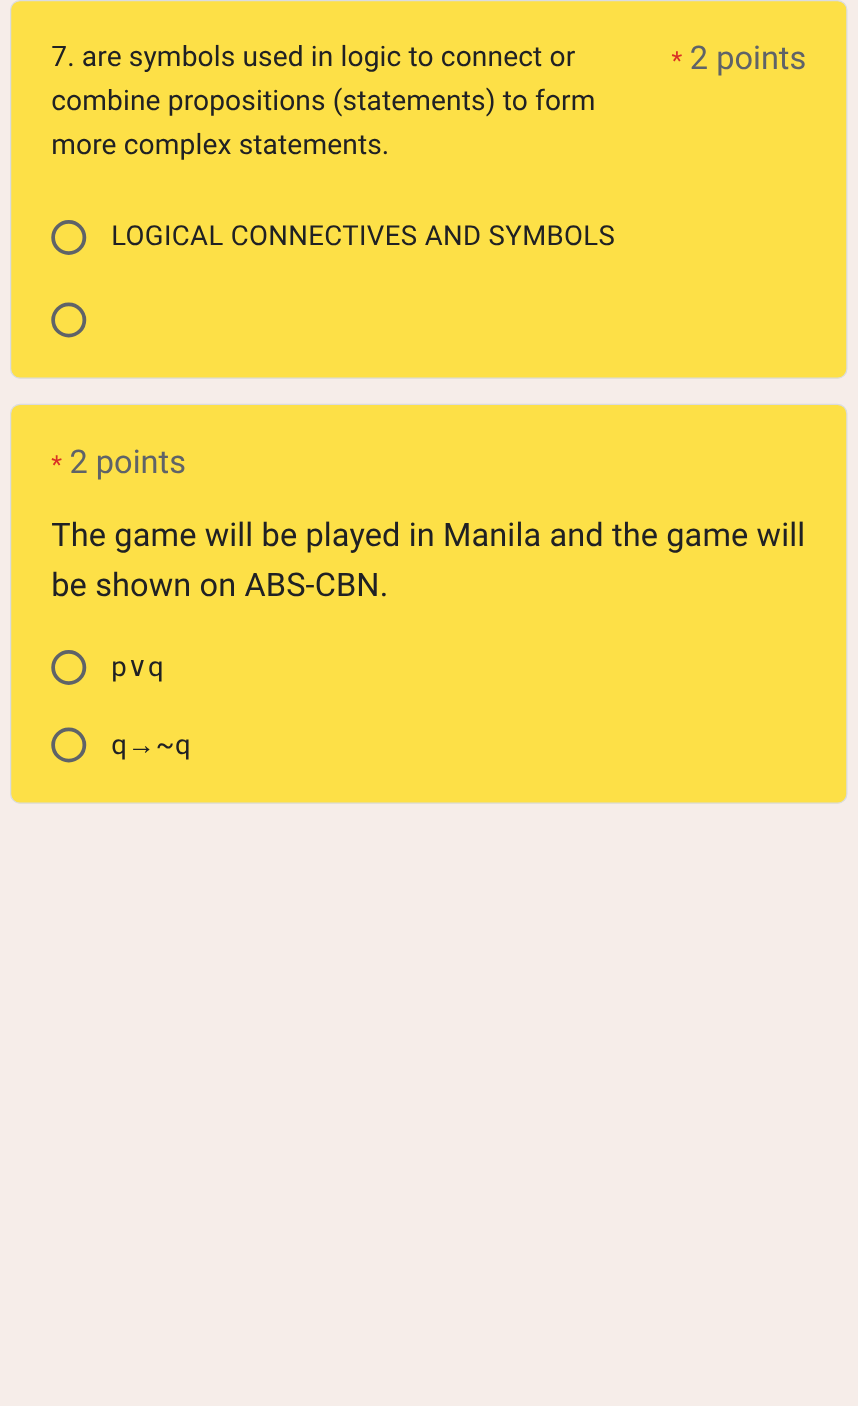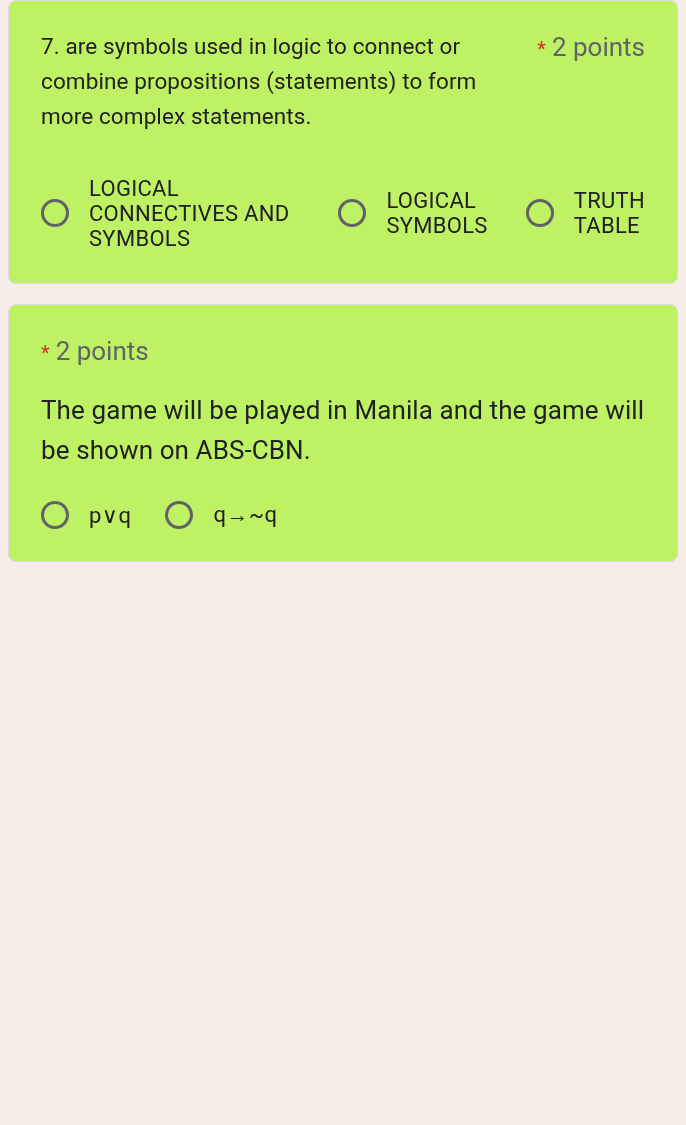--- a/index.html
+++ b/index.html
@@ -7,21 +7,21 @@
       padding: 0;
       box-sizing: border-box;
     }
     body {
       font-family: 'Google Sans', Roboto, Arial, sans-serif;
       background: #f6ede9;
       width: 686px;
       padding: 0 8px;
     }
     .card {
-      background: #bef264;
+      background: #fde047;
       border: 1px solid #dadce0;
       border-radius: 8px;
       padding: 28px 32px 32px;
       margin-bottom: 20px;
     }
     .question-header {
       display: flex;
       justify-content: space-between;
       align-items: flex-start;
       margin-bottom: 24px;
@@ -52,21 +52,21 @@
     .required {
       color: #d93025;
       font-size: 20px;
     }
     .points {
       color: #5f6368;
       font-size: 26px;
     }
     .options {
       display: flex;
-      flex-direction: row;
+      flex-direction: column;
       gap: 38px;
       margin-top: 42px;
     }
     .options.tight {
       gap: 34px;
       margin-top: 31px;
     }
     .option {
       display: flex;
       align-items: center;
@@ -101,25 +101,20 @@
       <span class="points">2 points</span>
     </div>
   </div>
   <div class="options">
     <div class="option">
       <div class="radio"></div>
       <span class="option-label">LOGICAL CONNECTIVES AND SYMBOLS</span>
     </div>
     <div class="option">
       <div class="radio"></div>
-      <span class="option-label">LOGICAL SYMBOLS</span>
-    </div>
-    <div class="option">
-      <div class="radio"></div>
-      <span class="option-label">TRUTH TABLE</span>
     </div>
   </div>
 </div>
 
 <div class="card">
   <div class="question-header" style="margin-bottom:0;">
     <div class="points-wrap">
       <span class="required">*</span>
       <span class="points">2 points</span>
     </div>

